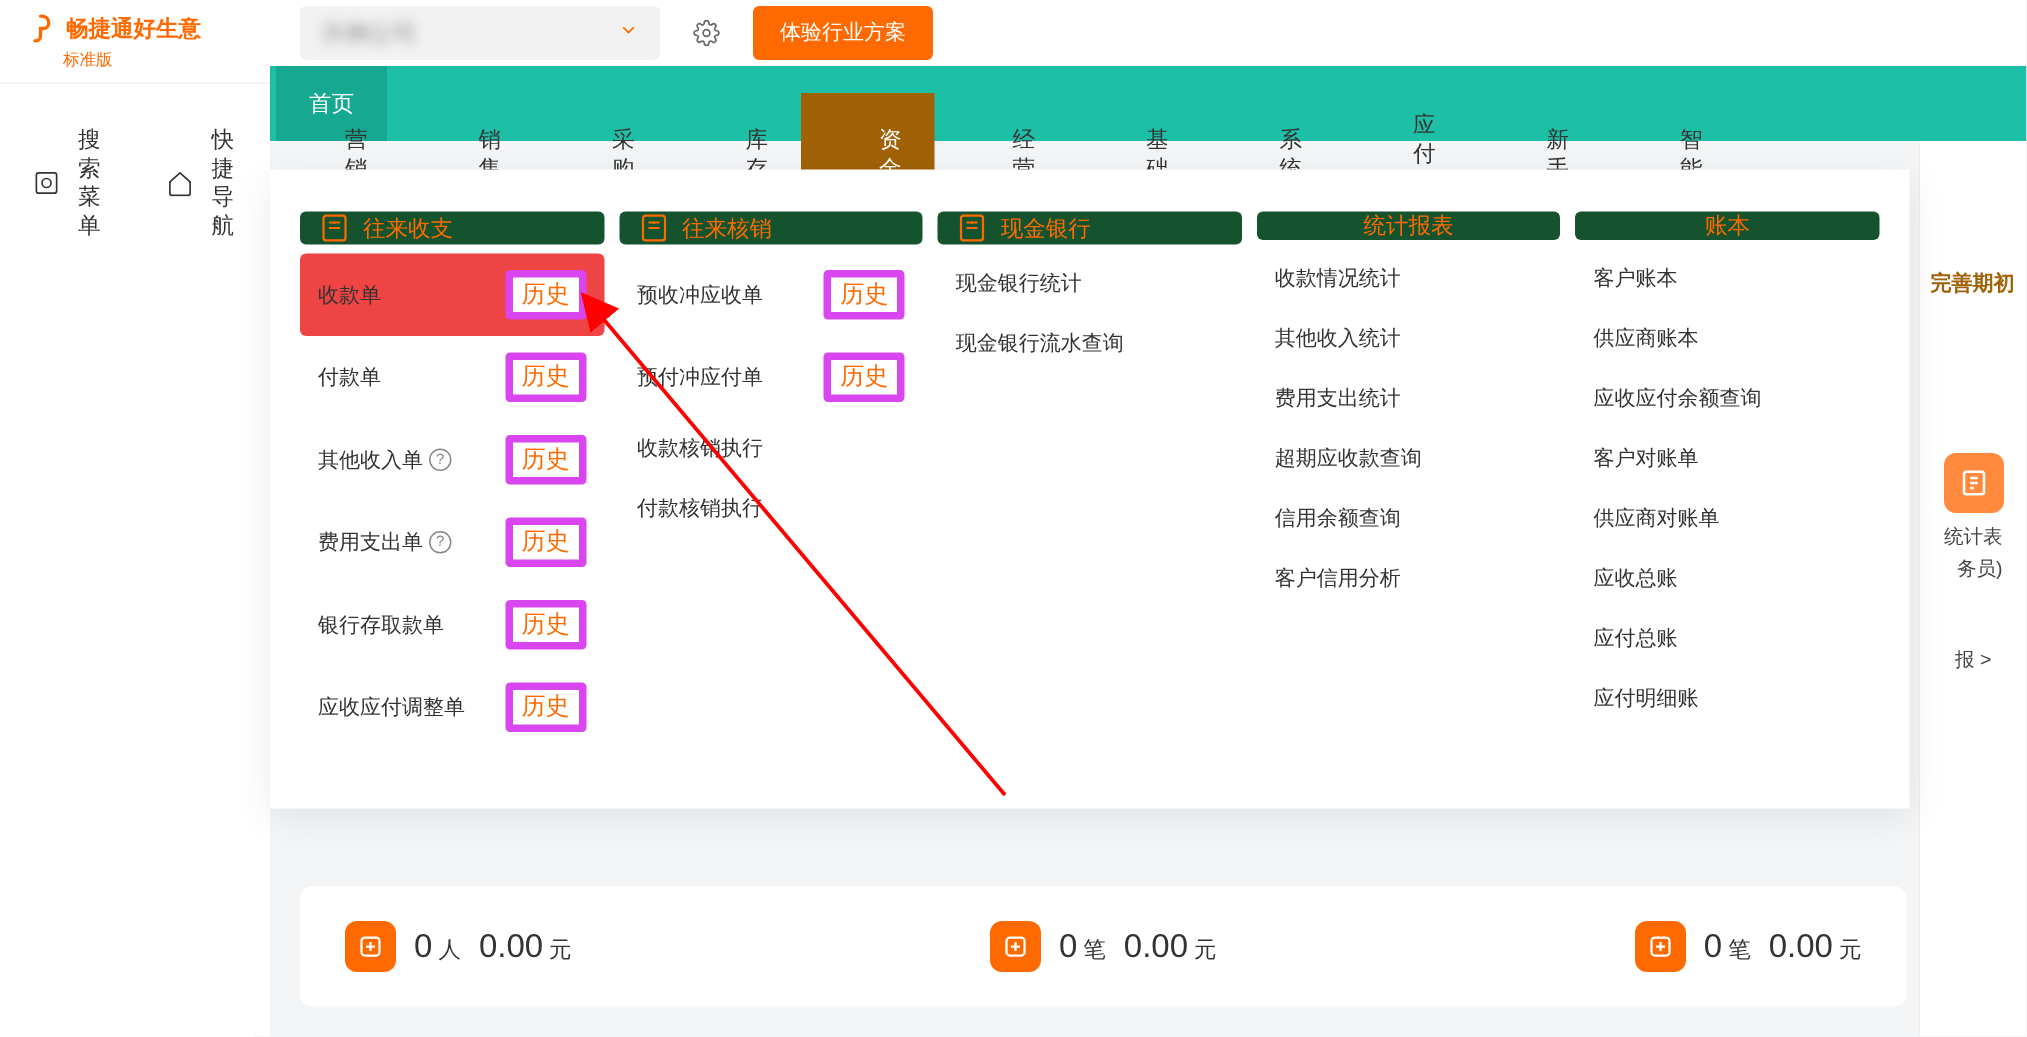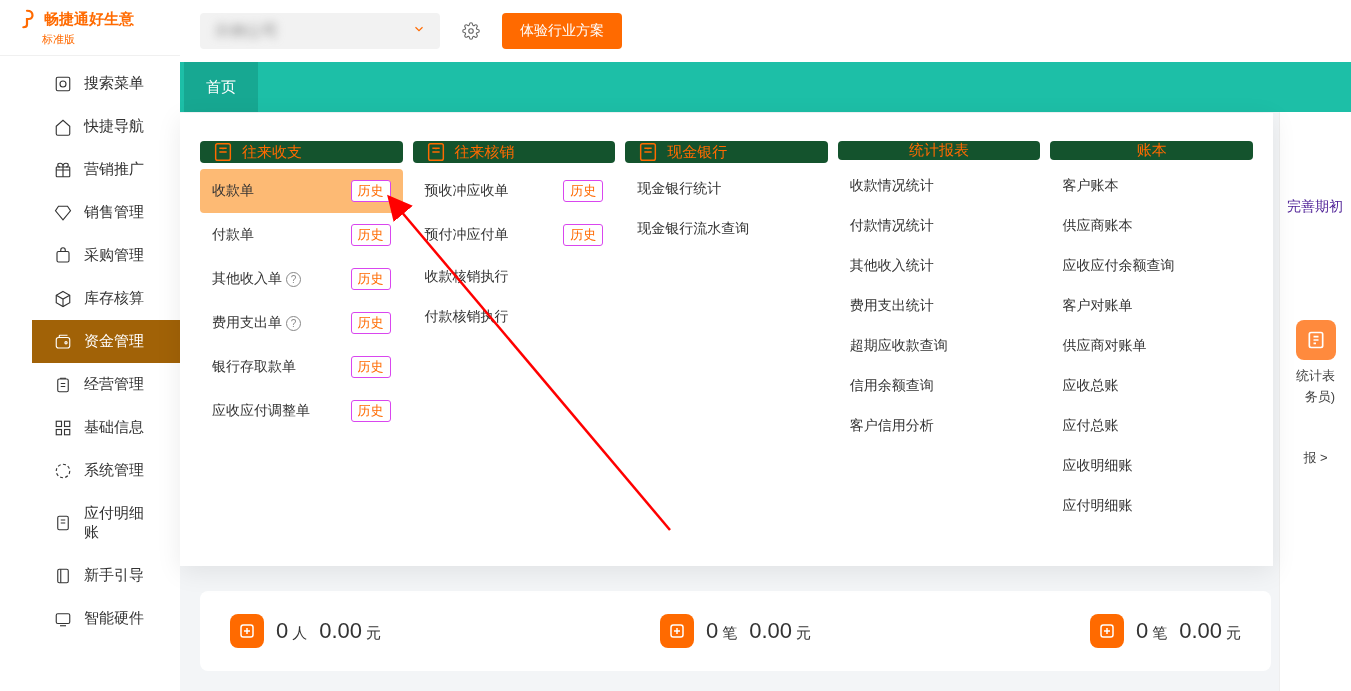--- a/index.html
+++ b/index.html
@@ -7,29 +7,29 @@
 
     .app { display: flex; height: 100%; }
 
     
     .sidebar { width: 180px; background: #fff; display: flex; flex-direction: column; flex-shrink: 0; position: relative; z-index: 20; }
     .logo-block { padding: 8px 16px 8px 16px; display: flex; flex-direction: column; align-items: flex-start; border-bottom: 1px solid #f0f0f0; }
     .logo-row { display: flex; align-items: center; gap: 6px; }
     .logo-glyph { width: 22px; height: 22px; color: #ff6a00; display: inline-flex; align-items: center; justify-content: center; font-weight: 900; font-size: 20px; }
     .logo-text { color: #ff6a00; font-size: 15px; font-weight: 700; }
     .logo-badge { color: #ff6a00; font-size: 11px; margin-top: 2px; margin-left: 26px; }
-    .nav { display: flex; flex-direction: column; padding: 6px 0; margin-left: 32px; }
+    .nav { display: flex; flex-direction: row; padding: 6px 0; }
     .nav-item { display: flex; align-items: center; gap: 12px; padding: 12px 22px; color: #333; font-size: 15px; cursor: pointer; }
     .nav-item.active { background: #a16207; color: #fff; }
     .nav-icon { width: 18px; height: 18px; display: inline-flex; align-items: center; justify-content: center; flex-shrink: 0; }
     .nav-icon svg { width: 18px; height: 18px; stroke: currentColor; fill: none; stroke-width: 1.5; }
 
     
     .main { flex: 1; display: flex; flex-direction: column; min-width: 0; position: relative; }
-    .topbar { height: 62px; background: #fff; display: flex; align-items: center; padding: 0 20px; gap: 16px; }
+    .topbar { height: 44px; background: #fff; display: flex; align-items: center; padding: 0 20px; gap: 16px; }
     .org-select { display: flex; align-items: center; gap: 6px; background: #f2f2f2; border-radius: 4px; padding: 6px 14px; min-width: 240px; height: 36px; color: #666; }
     .org-name { filter: blur(4px); color: #888; flex: 1; }
     .chevron { color: #ff6a00; }
     .gear-btn { color: #666; padding: 6px; cursor: pointer; display: inline-flex; }
     .gear-btn svg { width: 18px; height: 18px; stroke: currentColor; fill: none; stroke-width: 1.5; }
     .cta-btn { background: #ff6a00; color: #fff; padding: 9px 18px; border-radius: 4px; font-size: 14px; cursor: pointer; border: none; }
 
     .tabbar { height: 50px; background: #1dbfa7; display: flex; align-items: stretch; padding: 0 4px; }
     .tab { display: flex; align-items: center; padding: 0 22px; color: #fff; font-size: 15px; background: #17a892; cursor: pointer; font-family: Liberation Serif, serif; }
 
@@ -45,25 +45,25 @@
 
     
     .megamenu { position: absolute; top: 113px; left: 180px; right: 78px; background: #fff; box-shadow: 0 6px 24px rgba(0,0,0,.08); padding: 28px 20px 40px; display: flex; gap: 10px; z-index: 30; }
     .col { flex: 1; min-width: 0; }
     .col-header { background: #14532d; color: #ff6a00; padding: 0 12px; border-radius: 4px; display: flex; align-items: center; gap: 8px; font-size: 15px; font-weight: 500; margin-bottom: 6px; }
     .col-header.centered { justify-content: center; }
     .hdr-icon { width: 22px; height: 22px; display: inline-flex; align-items: center; justify-content: center; }
     .hdr-icon svg { stroke: #ff6a00; fill: none; stroke-width: 1.6; }
 
     .item-row { display: flex; align-items: center; justify-content: space-between; padding: 11px 12px; font-size: 14px; color: #333; cursor: pointer; border-radius: 4px; }
-    .item-row.active { background: #fdba74; }
+    .item-row.active { background: #ef4444; }
     .item-label { display: flex; align-items: center; gap: 4px; }
     .help-dot { display: inline-flex; width: 15px; height: 15px; border: 1px solid #888; border-radius: 50%; align-items: center; justify-content: center; font-size: 10px; color: #888; }
 
-    .history-btn { border: 1px solid #d946ef; color: #ff6a00; font-size: 13px; padding: 1px 6px; border-radius: 3px; background: #fff; cursor: pointer; }
+    .history-btn { border: 5px solid #d946ef; color: #ff6a00; font-size: 16px; padding: 1px 6px; border-radius: 3px; background: #fff; cursor: pointer; }
 
     
     .arrow { position: absolute; pointer-events: none; z-index: 40; }
   </style>
 </head>
 <body>
 
 <div class="app">
   <aside class="sidebar">
     <div class="logo-block">
@@ -216,21 +216,21 @@
       </span>
       <button class="cta-btn">体验行业方案</button>
     </div>
 
     <div class="tabbar">
       <div class="tab">首页</div>
     </div>
 
     <div class="content-behind">
       <div class="behind-right">
-        <div style="position:absolute; top:86px; right:8px; font-size:14px; color:#4c1d95;">完善期初</div>
+        <div style="position:absolute; top:86px; right:8px; font-size:14px; color:#a16207;font-weight:bold;">完善期初</div>
         <div class="quick-icon" style="margin-top:108px;">
           <svg width="20" height="20" viewBox="0 0 24 24" fill="none" stroke="#fff" stroke-width="2">
               <rect x="4" y="3" width="16" height="18" rx="2"></rect>
               <path d="M9 8h6M9 12h6M9 16h3"></path>
             </svg>
         </div>
         <div class="hint"><span>统计表</span><br><span>务员)</span></div>
         <div class="hint" style="margin-top:40px;">报 &gt;</div>
       </div>
 
@@ -367,23 +367,20 @@
       </div>
     </div>
     <div class="col">
       <div class="col-header centered">
         <span>统计报表</span>
       </div>
       <div class="item-row">
         <span class="item-label">收款情况统计</span>
       </div>
       <div class="item-row">
-        <span class="item-label">付款情况统计</span>
-      </div>
-      <div class="item-row">
         <span class="item-label">其他收入统计</span>
       </div>
       <div class="item-row">
         <span class="item-label">费用支出统计</span>
       </div>
       <div class="item-row">
         <span class="item-label">超期应收款查询</span>
       </div>
       <div class="item-row">
         <span class="item-label">信用余额查询</span>
@@ -409,23 +406,20 @@
         <span class="item-label">客户对账单</span>
       </div>
       <div class="item-row">
         <span class="item-label">供应商对账单</span>
       </div>
       <div class="item-row">
         <span class="item-label">应收总账</span>
       </div>
       <div class="item-row">
         <span class="item-label">应付总账</span>
-      </div>
-      <div class="item-row">
-        <span class="item-label">应收明细账</span>
       </div>
       <div class="item-row">
         <span class="item-label">应付明细账</span>
       </div>
     </div>
   </div>
 
 <svg class="arrow" style="left:370px; top:180px;" width="340" height="380" viewBox="0 0 340 380">
   <defs>
       <marker id="ah" markerWidth="10" markerHeight="10" refX="2" refY="5" orient="auto">

